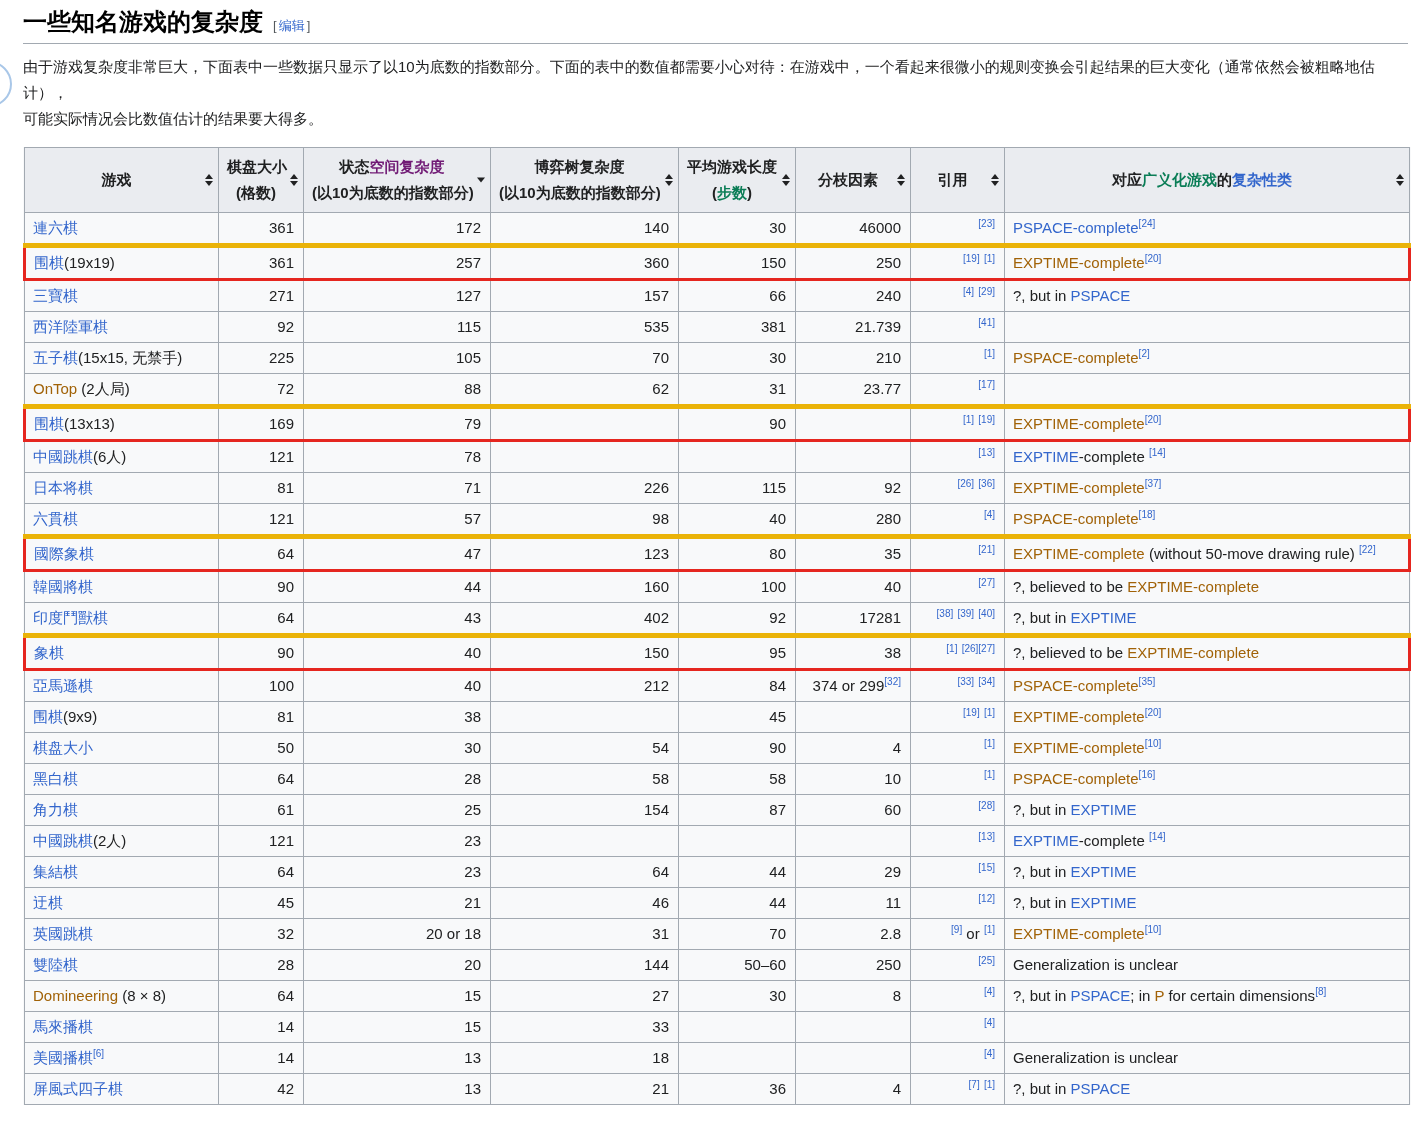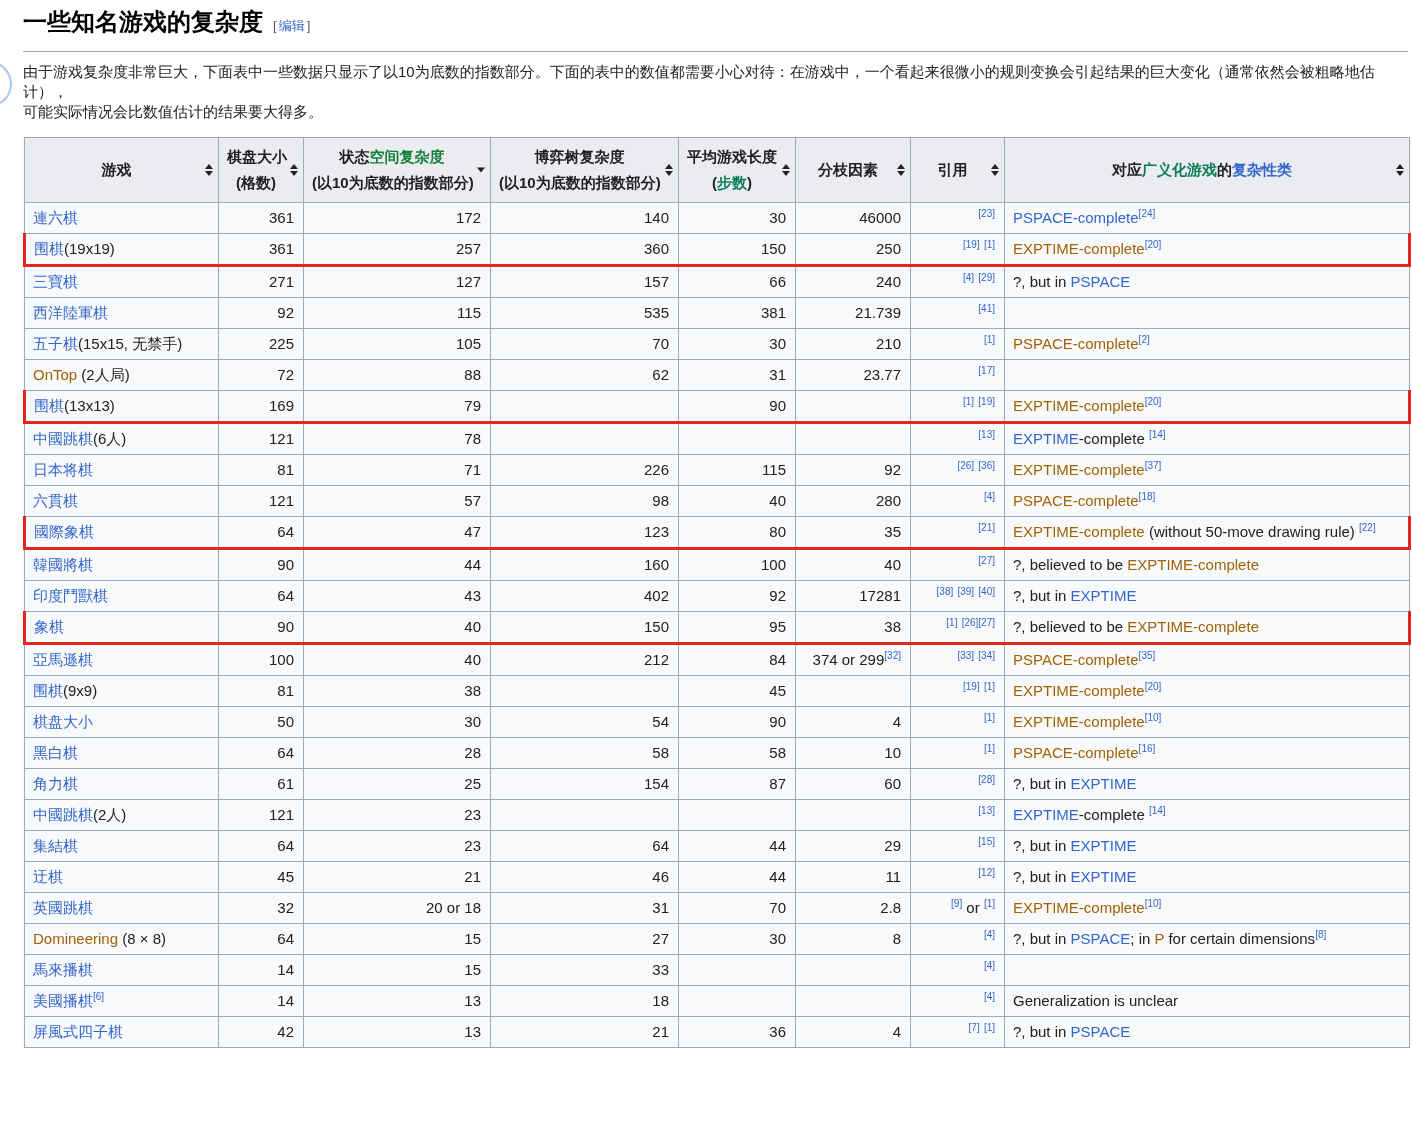--- a/index.html
+++ b/index.html
@@ -2,50 +2,50 @@
 <html><head>
 <meta charset="utf-8">
 <style>
   html,body{margin:0;padding:0;}
   body{
     width:1412px;height:1147px;overflow:hidden;position:relative;
     background:#ffffff;color:#202122;
     font-family:"Liberation Sans","DejaVu Sans",sans-serif;
   }
   .page{padding:6px 4px 0 23px;}
-  .heading-row{border-bottom:1px solid #a2a9b1;padding-bottom:13px;margin-bottom:8px;}
+  .heading-row{border-bottom:1px solid #a2a9b1;padding-bottom:5px;margin-bottom:8px;}
   h2.title{
     display:inline;margin:0;font-size:24px;font-weight:700;
     font-family:"Liberation Serif","DejaVu Serif",serif;color:#000;
   }
   .editsection{font-size:13px;margin-left:10px;white-space:nowrap;}
   .editsection .bracket{color:#54595d;}
   .editsection a{color:#3366cc;text-decoration:none;cursor:pointer;margin:0 2px;}
-  .intro{font-size:15px;line-height:20px;margin:10px 0 15px 0;}
+  .intro{font-size:15px;line-height:26px;margin:10px 0 15px 0;}
   table.wikitable{
     border-collapse:collapse;background:#f8f9fa;font-size:15px;
     table-layout:fixed;width:1385px;
   }
   th,td{border:1px solid #a2a9b1;overflow:hidden;white-space:nowrap;}
   th{
     background:#eaecf0;text-align:center;font-weight:700;
     position:relative;line-height:26px;padding:6px 18px 6px 8px;vertical-align:middle;
   }
   td{padding:4px 8px;line-height:22px;height:22px;vertical-align:middle;}
   td.num,td.refs{text-align:right;padding-right:9px;}
   td.game,td.cx{text-align:left;}
   .c-plain{color:#202122;}
   .c-blue{color:#3366cc;}
   .c-red{color:#a16207;}
   .c-green{color:#0a7d56;}
-  .c-visited{color:#15803d;}
+  .c-visited{color:#701a75;}
   span.c-blue,span.c-red,span.c-green,span.c-visited{cursor:pointer;}
   sup{font-size:10px;line-height:0;cursor:pointer;}
   sup.c-blue{color:#3366cc;}
-  tr.hl td{border-top:1px solid #eab308;border-bottom:3px solid #e5261f;}
+  tr.hl td{border-top:5px solid #eab308;border-bottom:3px solid #e5261f;}
   tr.hl td:first-child{border-left:3px solid #e5261f;}
   tr.hl td:last-child{border-right:3px solid #e5261f;}
   .sort-icon{
     position:absolute;right:5px;top:50%;transform:translateY(-50%);
     display:flex;flex-direction:column;align-items:center;gap:2px;cursor:pointer;
   }
   .tri-up{width:0;height:0;border-left:4px solid transparent;border-right:4px solid transparent;border-bottom:5px solid #202122;}
   .tri-down{width:0;height:0;border-left:4px solid transparent;border-right:4px solid transparent;border-top:5px solid #202122;}
   .hline{text-align:center;}
   .side-circle{
@@ -361,20 +361,30 @@
           <td class="game"><span class="c-blue">英國跳棋</span></td>
           <td class="num"><span class="c-plain">32</span></td>
           <td class="num"><span class="c-plain">20 or 18</span></td>
           <td class="num"><span class="c-plain">31</span></td>
           <td class="num"><span class="c-plain">70</span></td>
           <td class="num"><span class="c-plain">2.8</span></td>
           <td class="refs"><sup class="c-blue">[9]</sup><span class="c-plain"> or </span><sup class="c-blue">[1]</sup></td>
           <td class="cx"><span class="c-red">EXPTIME-complete</span><sup class="c-blue">[10]</sup></td>
         </tr>
         <tr>
+          <td class="game"><span class="c-blue">雙陸棋</span></td>
+          <td class="num"><span class="c-plain">28</span></td>
+          <td class="num"><span class="c-plain">20</span></td>
+          <td class="num"><span class="c-plain">144</span></td>
+          <td class="num"><span class="c-plain">50–60</span></td>
+          <td class="num"><span class="c-plain">250</span></td>
+          <td class="refs"><sup class="c-blue">[25]</sup></td>
+          <td class="cx"><span class="c-plain">Generalization is unclear</span></td>
+        </tr>
+        <tr>
           <td class="game"><span class="c-red">Domineering</span><span class="c-plain"> (8 × 8)</span></td>
           <td class="num"><span class="c-plain">64</span></td>
           <td class="num"><span class="c-plain">15</span></td>
           <td class="num"><span class="c-plain">27</span></td>
           <td class="num"><span class="c-plain">30</span></td>
           <td class="num"><span class="c-plain">8</span></td>
           <td class="refs"><sup class="c-blue">[4]</sup></td>
           <td class="cx"><span class="c-plain">?, but in </span><span class="c-blue">PSPACE</span><span class="c-plain">; in </span><span class="c-red">P</span><span class="c-plain"> for certain dimensions</span><sup class="c-blue">[8]</sup></td>
         </tr>
         <tr>

